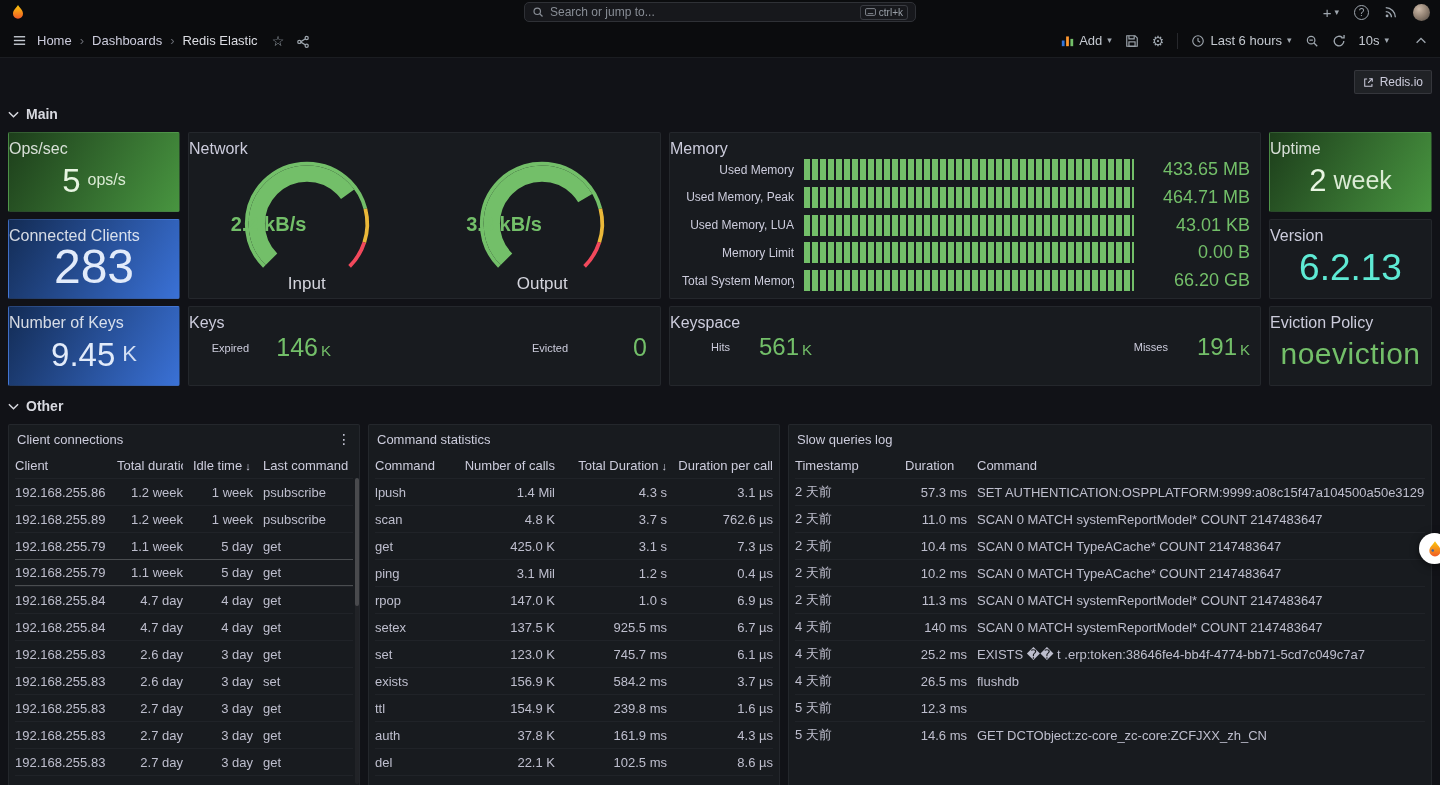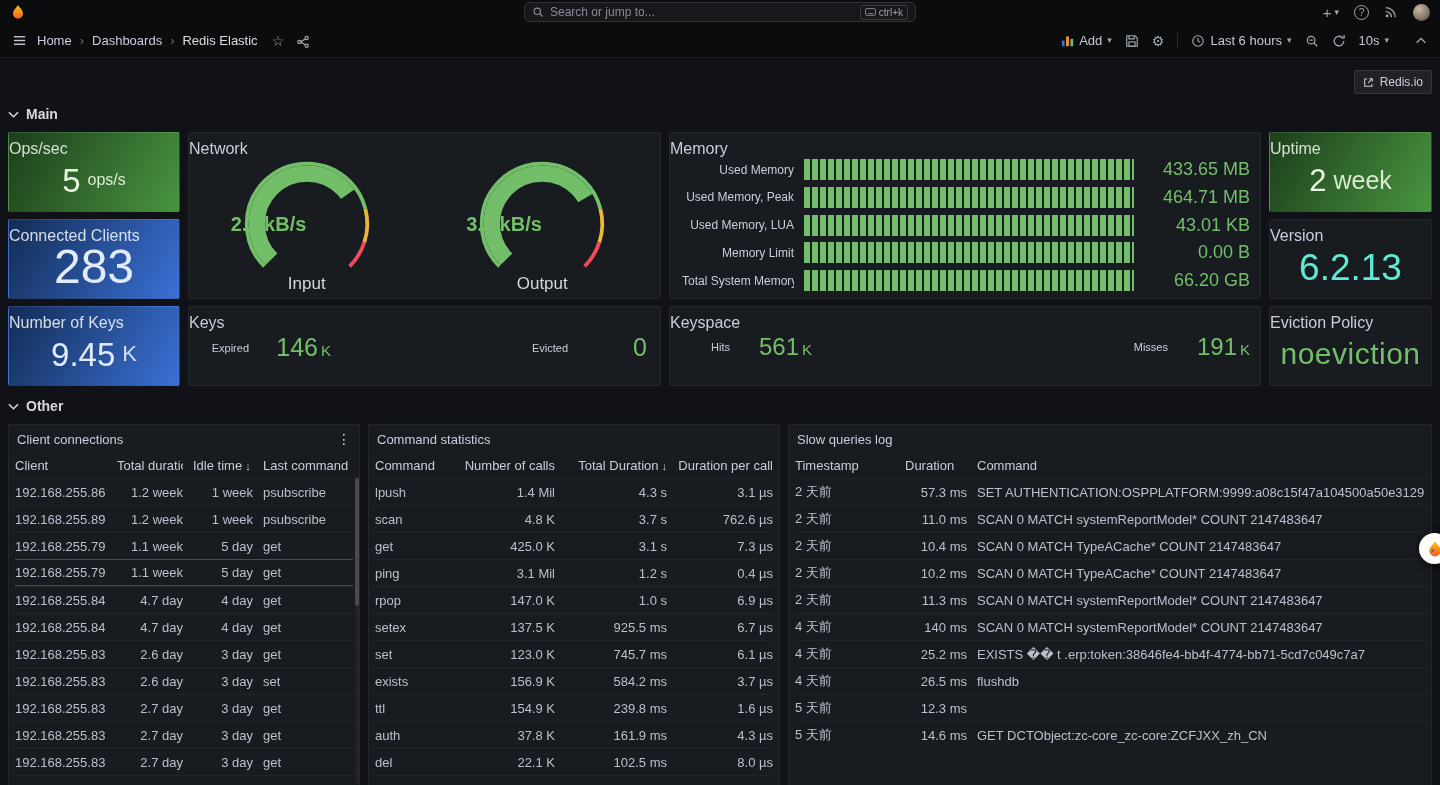--- a/index.html
+++ b/index.html
@@ -648,21 +648,21 @@
               <div class="cell">auth</div>
               <div class="cell num">37.8 K</div>
               <div class="cell num">161.9 ms</div>
               <div class="cell num">4.3 µs</div>
             </div>
 
             <div class="t-row">
               <div class="cell">del</div>
               <div class="cell num">22.1 K</div>
               <div class="cell num">102.5 ms</div>
-              <div class="cell num">8.0 µs</div>
+              <div class="cell num">8.6 µs</div>
             </div>
 
             <div class="t-row">
               <div class="cell">ltrim</div>
               <div class="cell num">5.7 K</div>
               <div class="cell num">85.3 ms</div>
               <div class="cell num">11.6 µs</div>
             </div>
           </div>
       </div>

